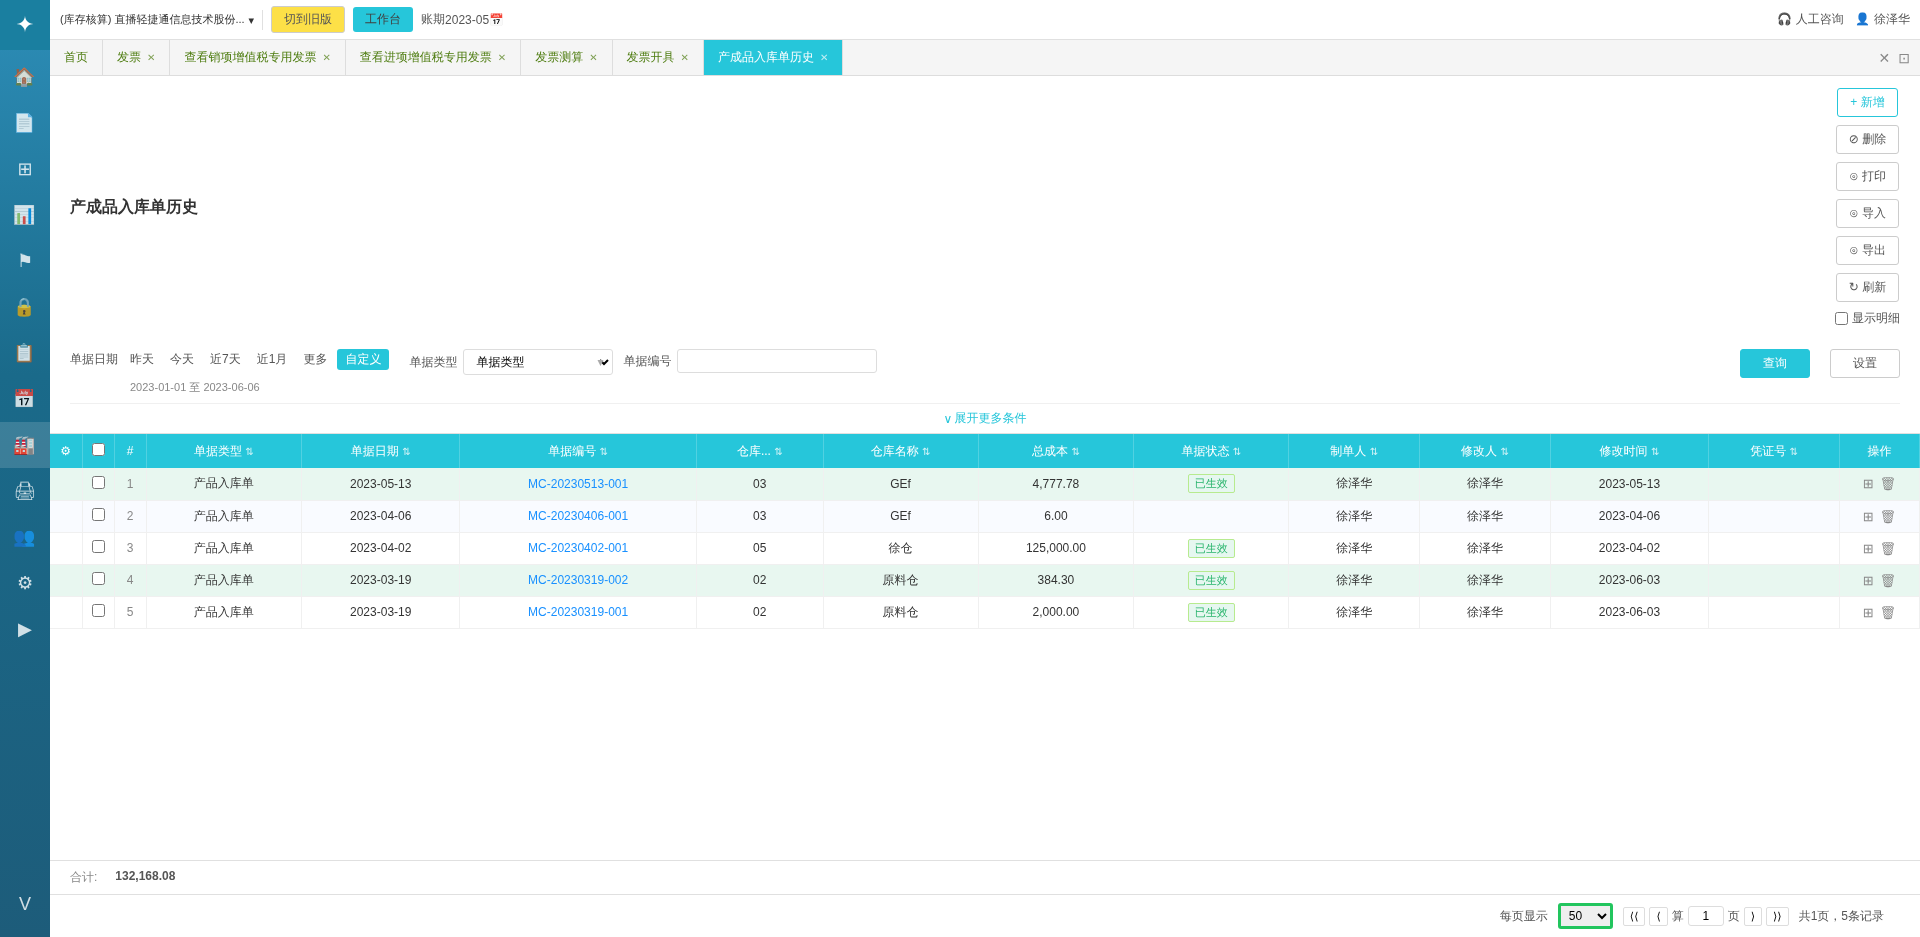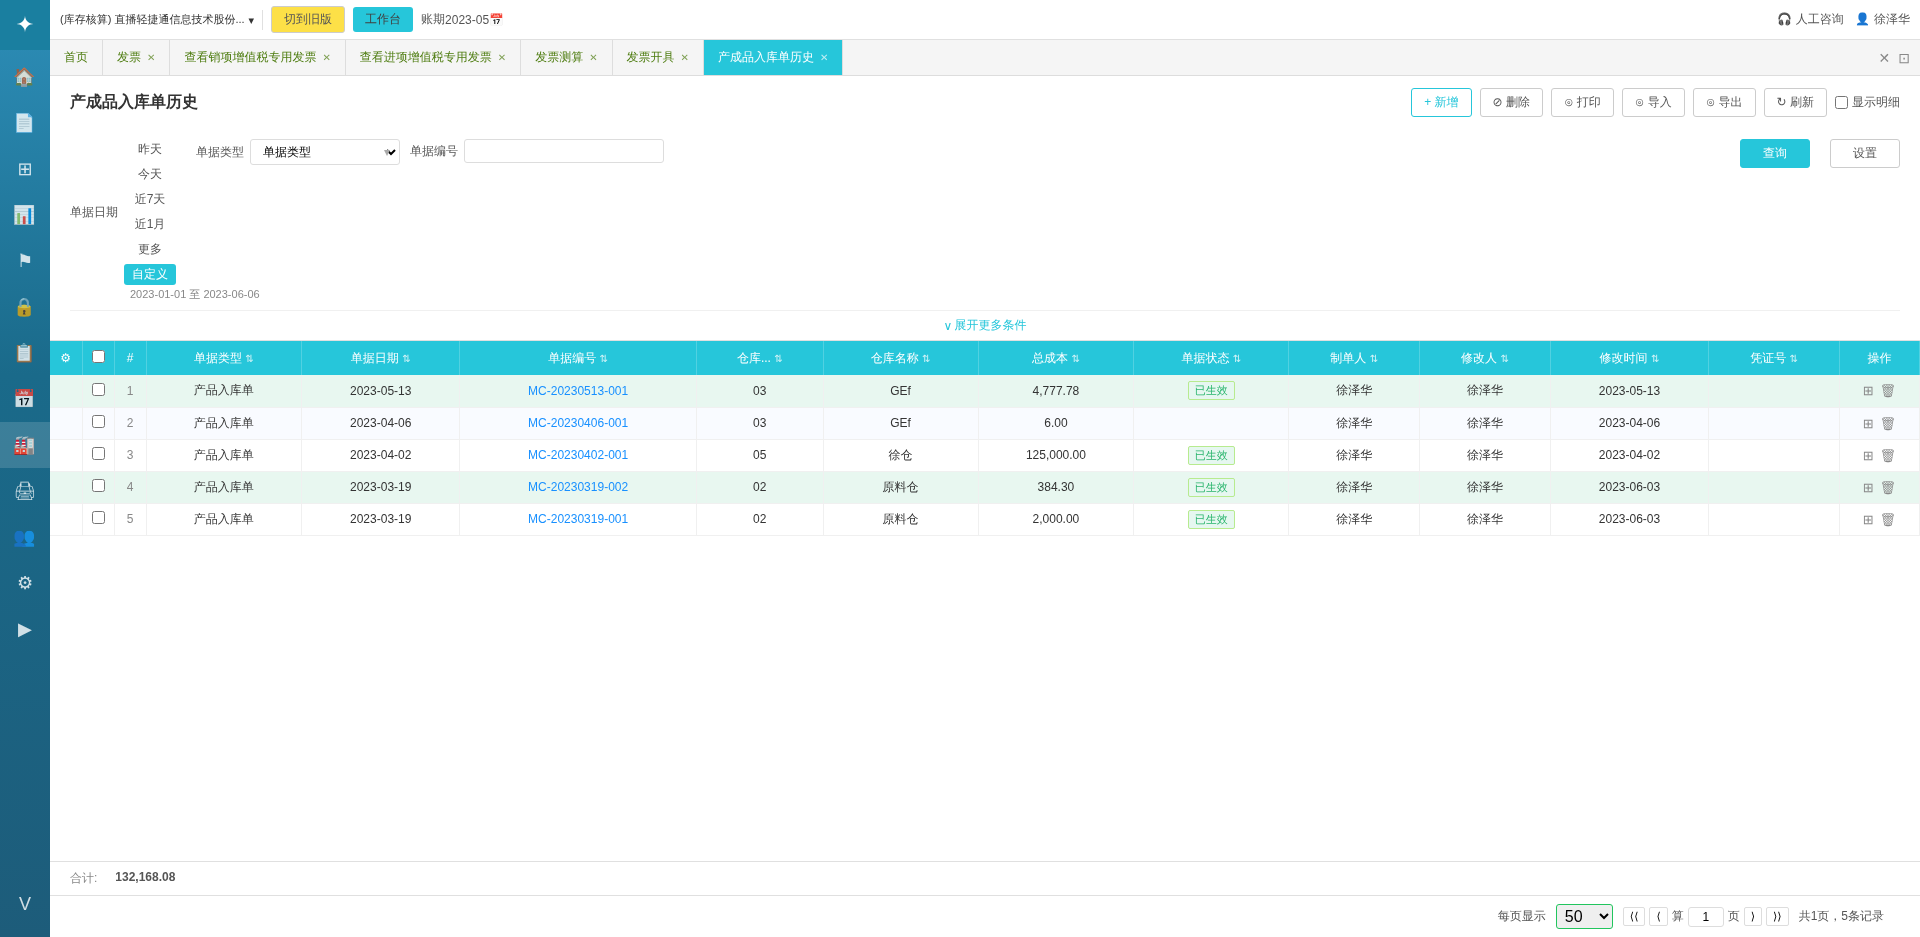--- a/index.html
+++ b/index.html
@@ -120,21 +120,21 @@
       padding: 12px 20px 0 20px;
       border-bottom: 1px solid #e0e0e0;
     }
     .page-title-bar {
       display: flex;
       align-items: center;
       justify-content: space-between;
       margin-bottom: 12px;
     }
     .page-title { font-size: 16px; font-weight: bold; color: #333; }
-    .toolbar { display: flex; align-items: center; gap: 8px; }
+    .toolbar { display: flex; align-items: center; gap: 8px; flex-direction: column; }
     .toolbar-btn {
       padding: 5px 12px;
       border: 1px solid #ccc;
       background: white;
       border-radius: 3px;
       cursor: pointer;
       font-size: 12px;
       color: #555;
       display: flex;
       align-items: center;
@@ -147,21 +147,21 @@
     
     .filter-area {
       padding: 10px 0;
       display: flex;
       align-items: flex-start;
       gap: 20px;
       flex-wrap: wrap;
     }
     .filter-group { display: flex; align-items: center; gap: 6px; }
     .filter-label { color: #555; font-size: 12px; white-space: nowrap; }
-    .filter-date-buttons { display: flex; gap: 4px; flex-direction: column; }
+    .filter-date-buttons { display: flex; gap: 4px; }
     .date-btn {
       padding: 2px 6px;
       border: none;
       background: none;
       cursor: pointer;
       font-size: 12px;
       color: #555;
     }
     .date-btn.custom { background: #26c6da; color: white; border-radius: 3px; padding: 2px 8px; }
     .filter-date-range { font-size: 11px; color: #888; }
@@ -257,23 +257,23 @@
       padding: 8px 36px;
       display: flex;
       align-items: center;
       justify-content: flex-end;
       gap: 10px;
       font-size: 12px;
       color: #555;
     }
     .page-size-select {
       padding: 2px 4px;
-      border: 1px solid #22c55e;
+      border: 3px solid #22c55e;
       border-radius: 3px;
-      font-size: 16px;
+      font-size: 12px;
     }
     .page-nav { display: flex; align-items: center; gap: 4px; }
     .page-nav-btn {
       padding: 2px 6px;
       border: 1px solid #ddd;
       background: white;
       cursor: pointer;
       border-radius: 2px;
       font-size: 11px;
     }

